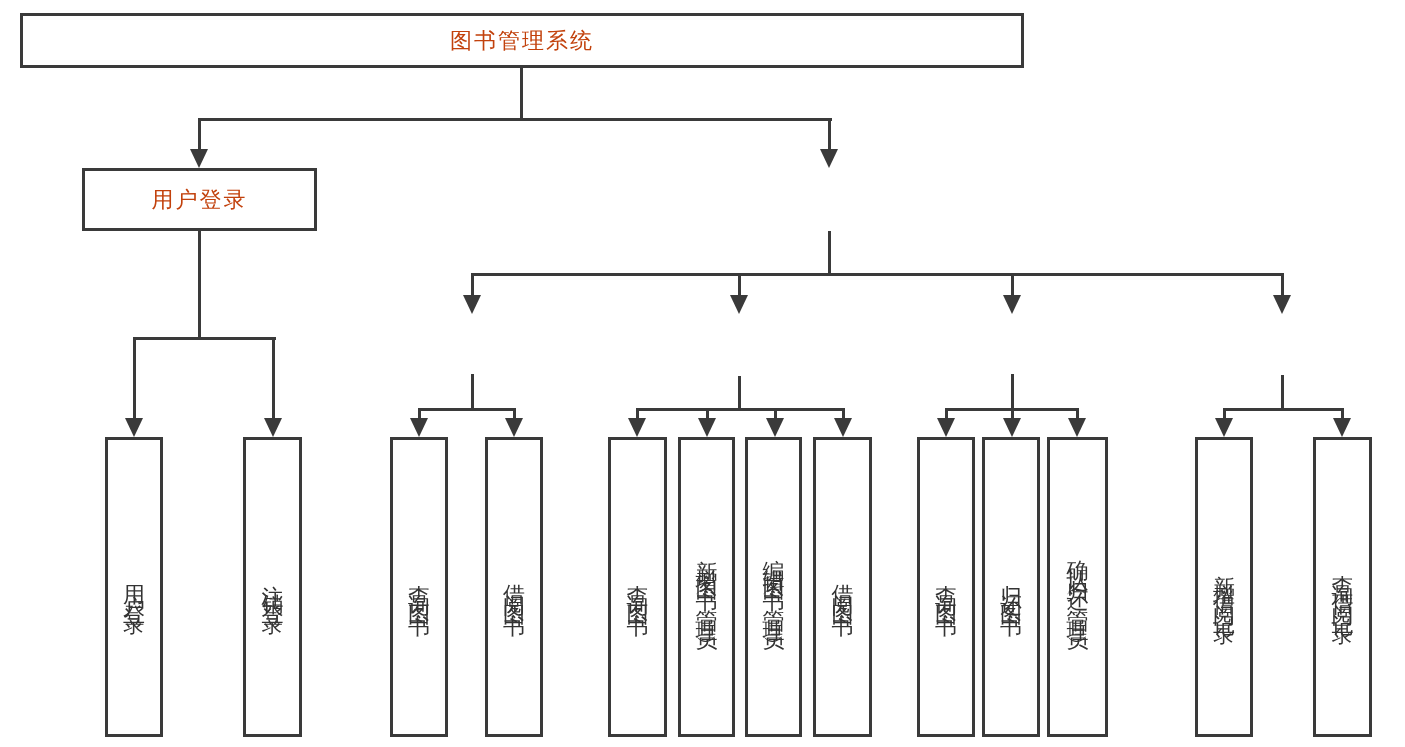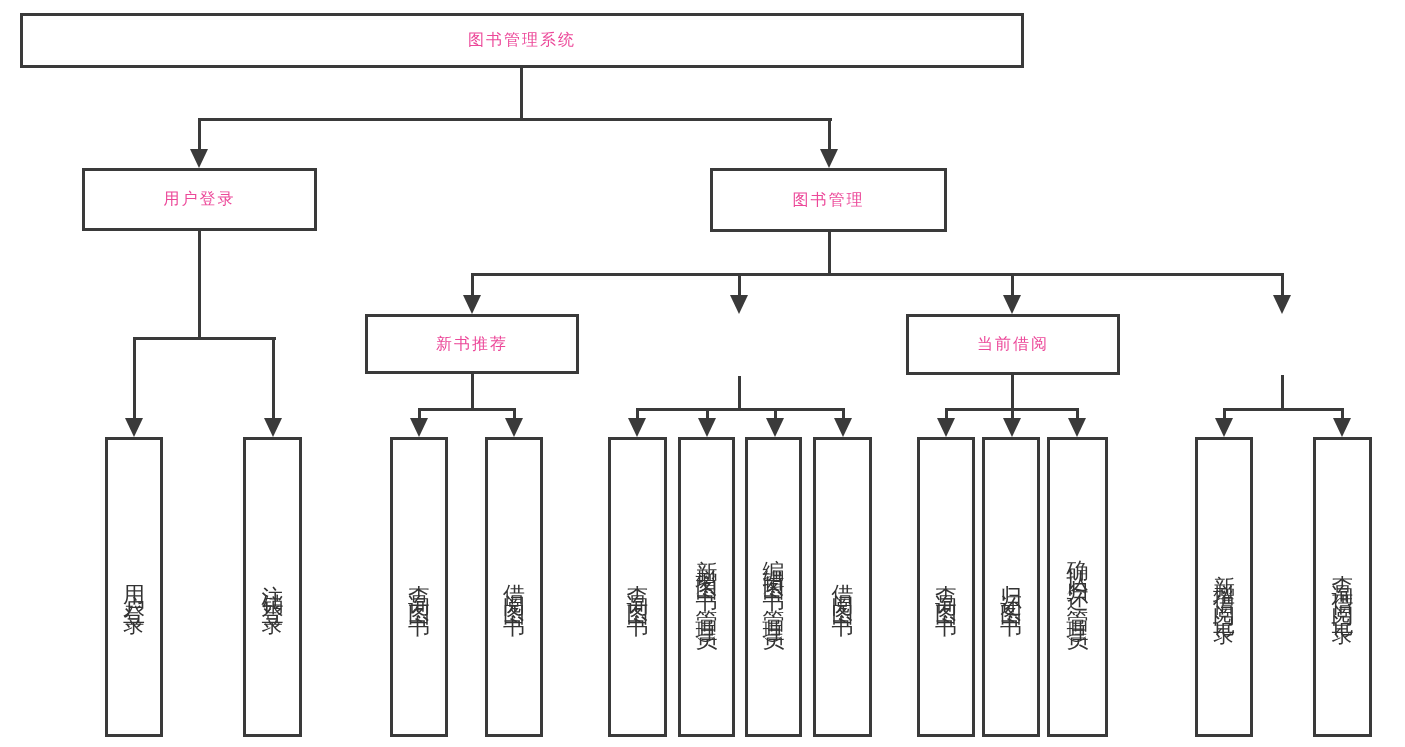--- a/index.html
+++ b/index.html
@@ -19,22 +19,22 @@
     position: absolute;
     box-sizing: border-box;
     border: 3px solid #3a3a3a;
     background: #ffffff;
     display: flex;
     align-items: center;
     justify-content: center;
     color: #333333;
   }
   .hlabel {
-    font-size: 16px;
-    color: #ec4899;
+    font-size: 22px;
+    color: #c2410c;
     letter-spacing: 2px;
     white-space: nowrap;
   }
   .vtext {
     writing-mode: vertical-rl;
     text-orientation: mixed;
     font-size: 22px;
     line-height: 1;
     letter-spacing: 10px;
     color: #333333;
@@ -74,48 +74,39 @@
   <div class="line" style="left:520px;top:68px;width:3px;height:53px"></div>
   <div class="line" style="left:198px;top:118px;width:634px;height:3px"></div>
   <div class="line" style="left:198px;top:118px;width:3px;height:34px"></div>
   <div class="arrowhead" style="left:190px;top:149px"></div>
   <div class="line" style="left:828px;top:118px;width:3px;height:34px"></div>
   <div class="arrowhead" style="left:820px;top:149px"></div>
 
   <div class="box" style="left:82px;top:168px;width:235px;height:63px">
     <span class="hlabel">用户登录</span>
   </div>
-  <div class="box" style="left:710px;top:168px;width:237px;height:64px">
-    <span class="hlabel">图书管理</span>
-  </div>
 
   <div class="line" style="left:198px;top:230px;width:3px;height:110px"></div>
   <div class="line" style="left:133px;top:337px;width:143px;height:3px"></div>
   <div class="line" style="left:133px;top:337px;width:3px;height:85px"></div>
   <div class="arrowhead" style="left:125px;top:418px"></div>
   <div class="line" style="left:272px;top:337px;width:3px;height:85px"></div>
   <div class="arrowhead" style="left:264px;top:418px"></div>
 
   <div class="line" style="left:828px;top:231px;width:3px;height:45px"></div>
   <div class="line" style="left:472px;top:273px;width:812px;height:3px"></div>
   <div class="line" style="left:471px;top:273px;width:3px;height:25px"></div>
   <div class="arrowhead" style="left:463px;top:295px"></div>
   <div class="line" style="left:738px;top:273px;width:3px;height:25px"></div>
   <div class="arrowhead" style="left:730px;top:295px"></div>
   <div class="line" style="left:1011px;top:273px;width:3px;height:25px"></div>
   <div class="arrowhead" style="left:1003px;top:295px"></div>
   <div class="line" style="left:1281px;top:273px;width:3px;height:25px"></div>
   <div class="arrowhead" style="left:1273px;top:295px"></div>
 
-  <div class="box" style="left:365px;top:314px;width:214px;height:60px">
-    <span class="hlabel">新书推荐</span>
-  </div>
-  <div class="box" style="left:906px;top:314px;width:214px;height:61px">
-    <span class="hlabel">当前借阅</span>
-  </div>
 
   <div class="line" style="left:471px;top:374px;width:3px;height:37px"></div>
   <div class="line" style="left:418px;top:408px;width:98px;height:3px"></div>
   <div class="line" style="left:418px;top:408px;width:3px;height:14px"></div>
   <div class="arrowhead" style="left:410px;top:418px"></div>
   <div class="line" style="left:513px;top:408px;width:3px;height:14px"></div>
   <div class="arrowhead" style="left:505px;top:418px"></div>
 
   <div class="line" style="left:738px;top:376px;width:3px;height:35px"></div>
   <div class="line" style="left:636px;top:408px;width:209px;height:3px"></div>

